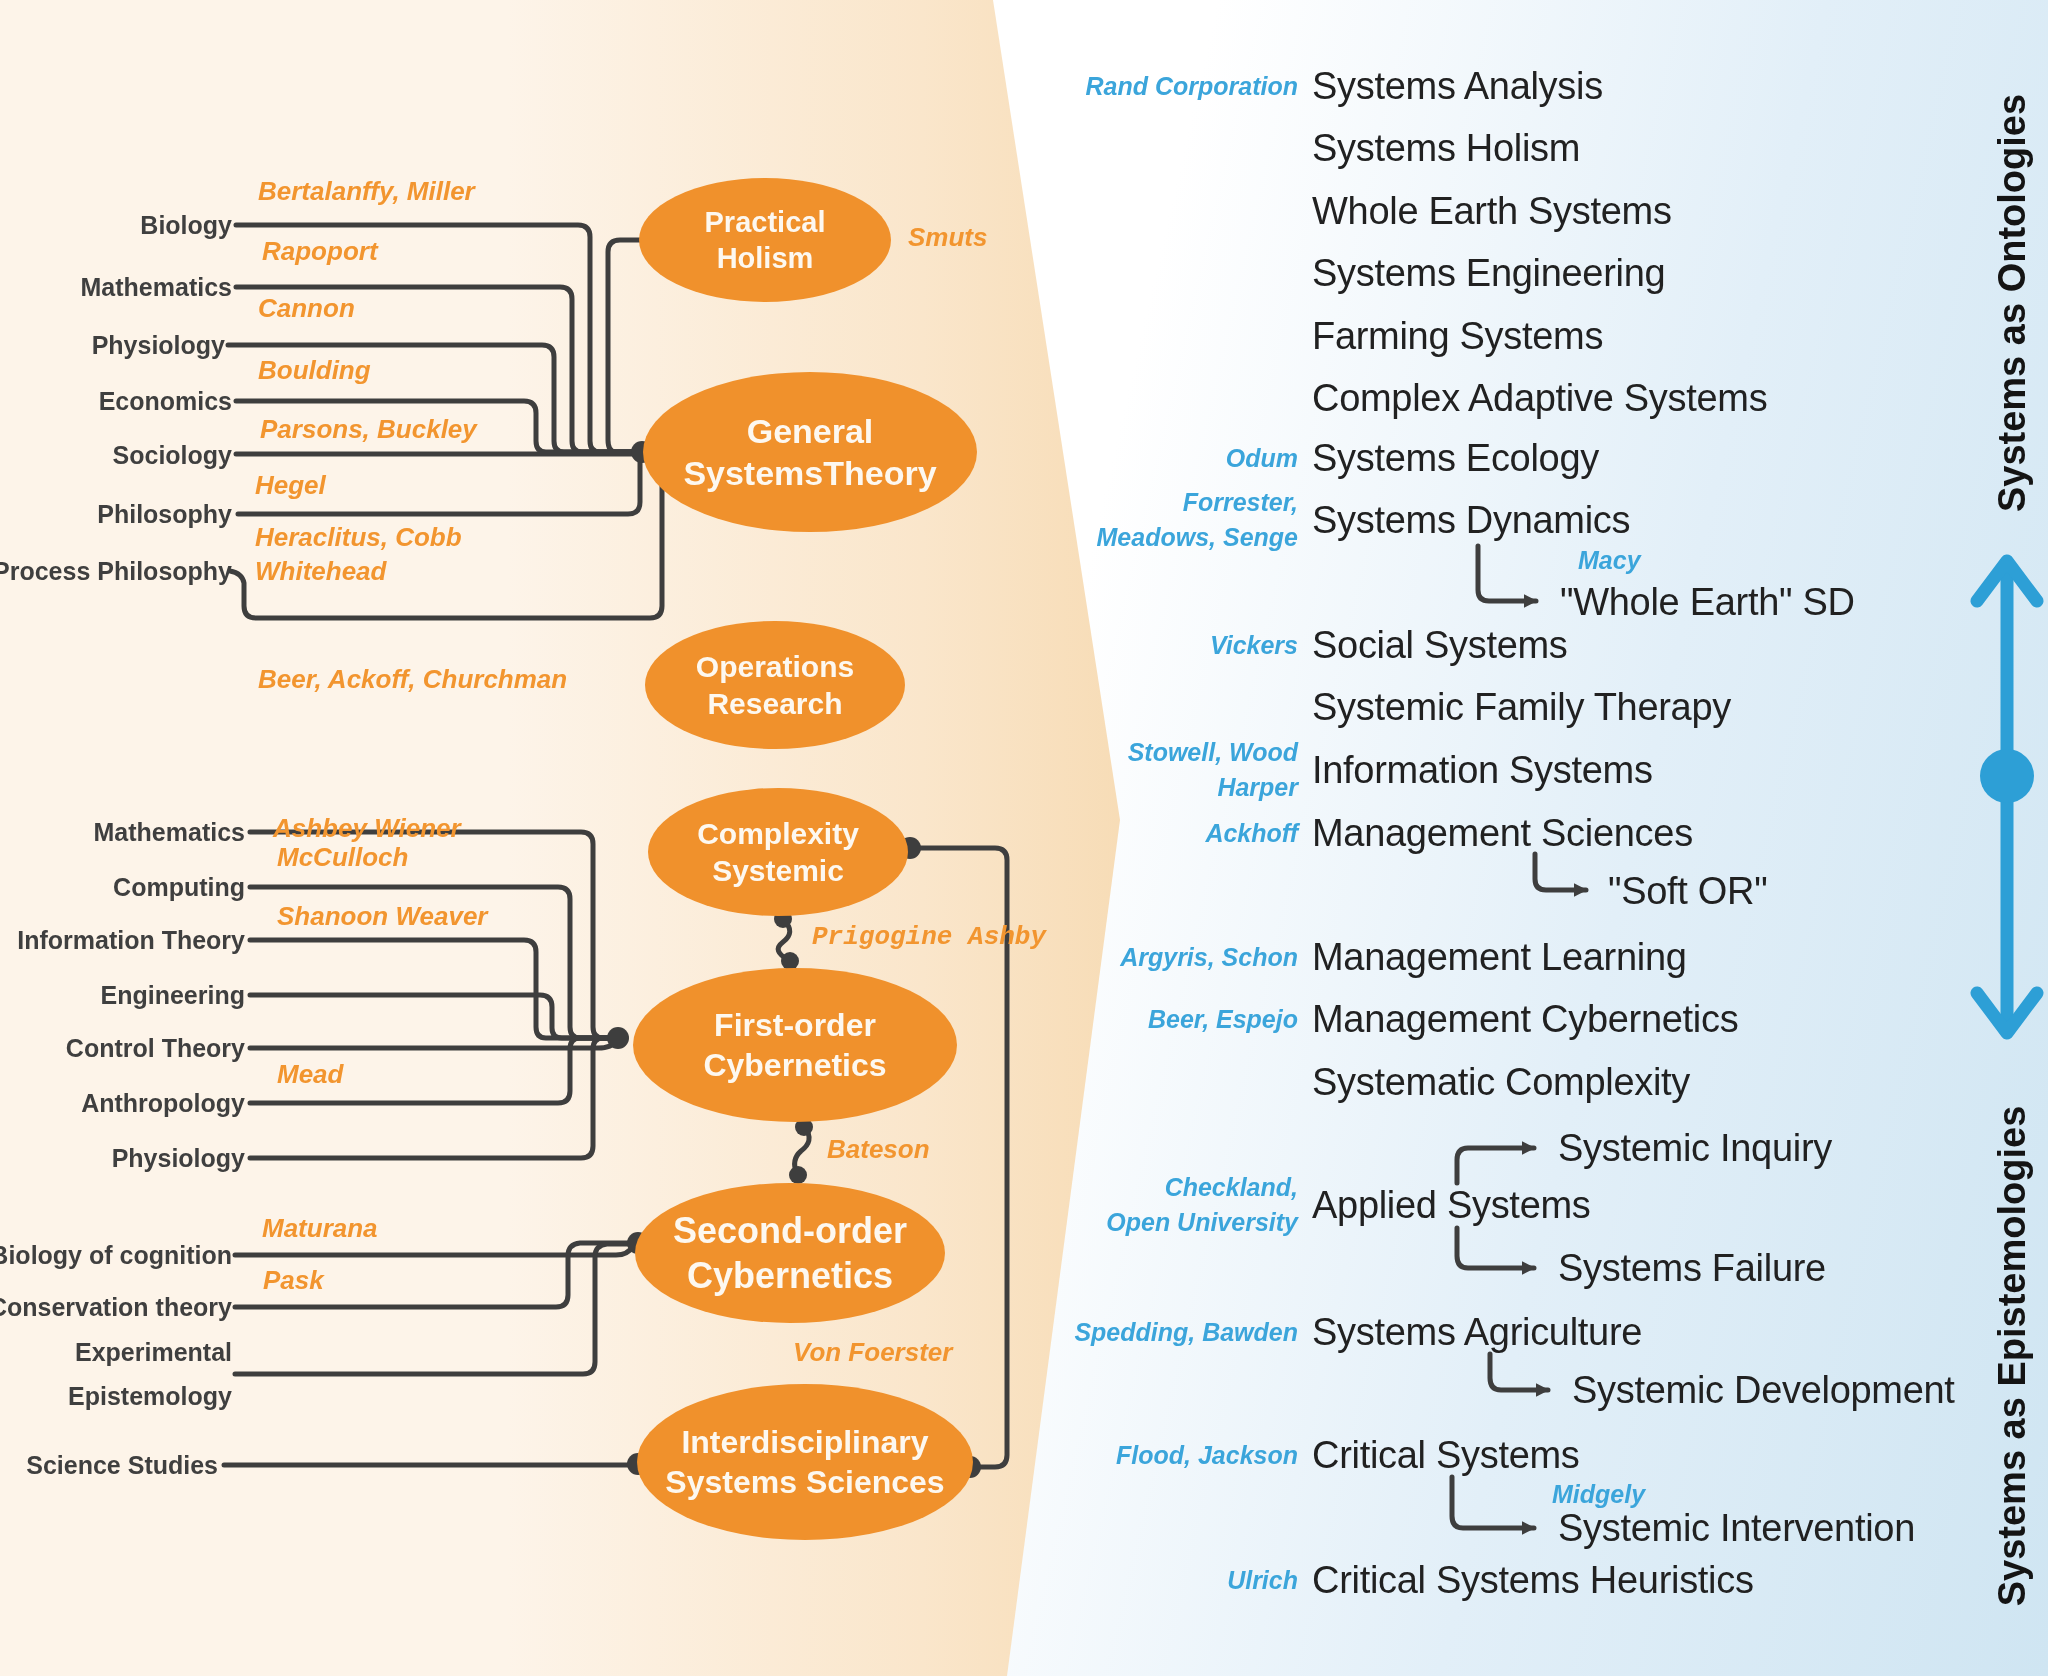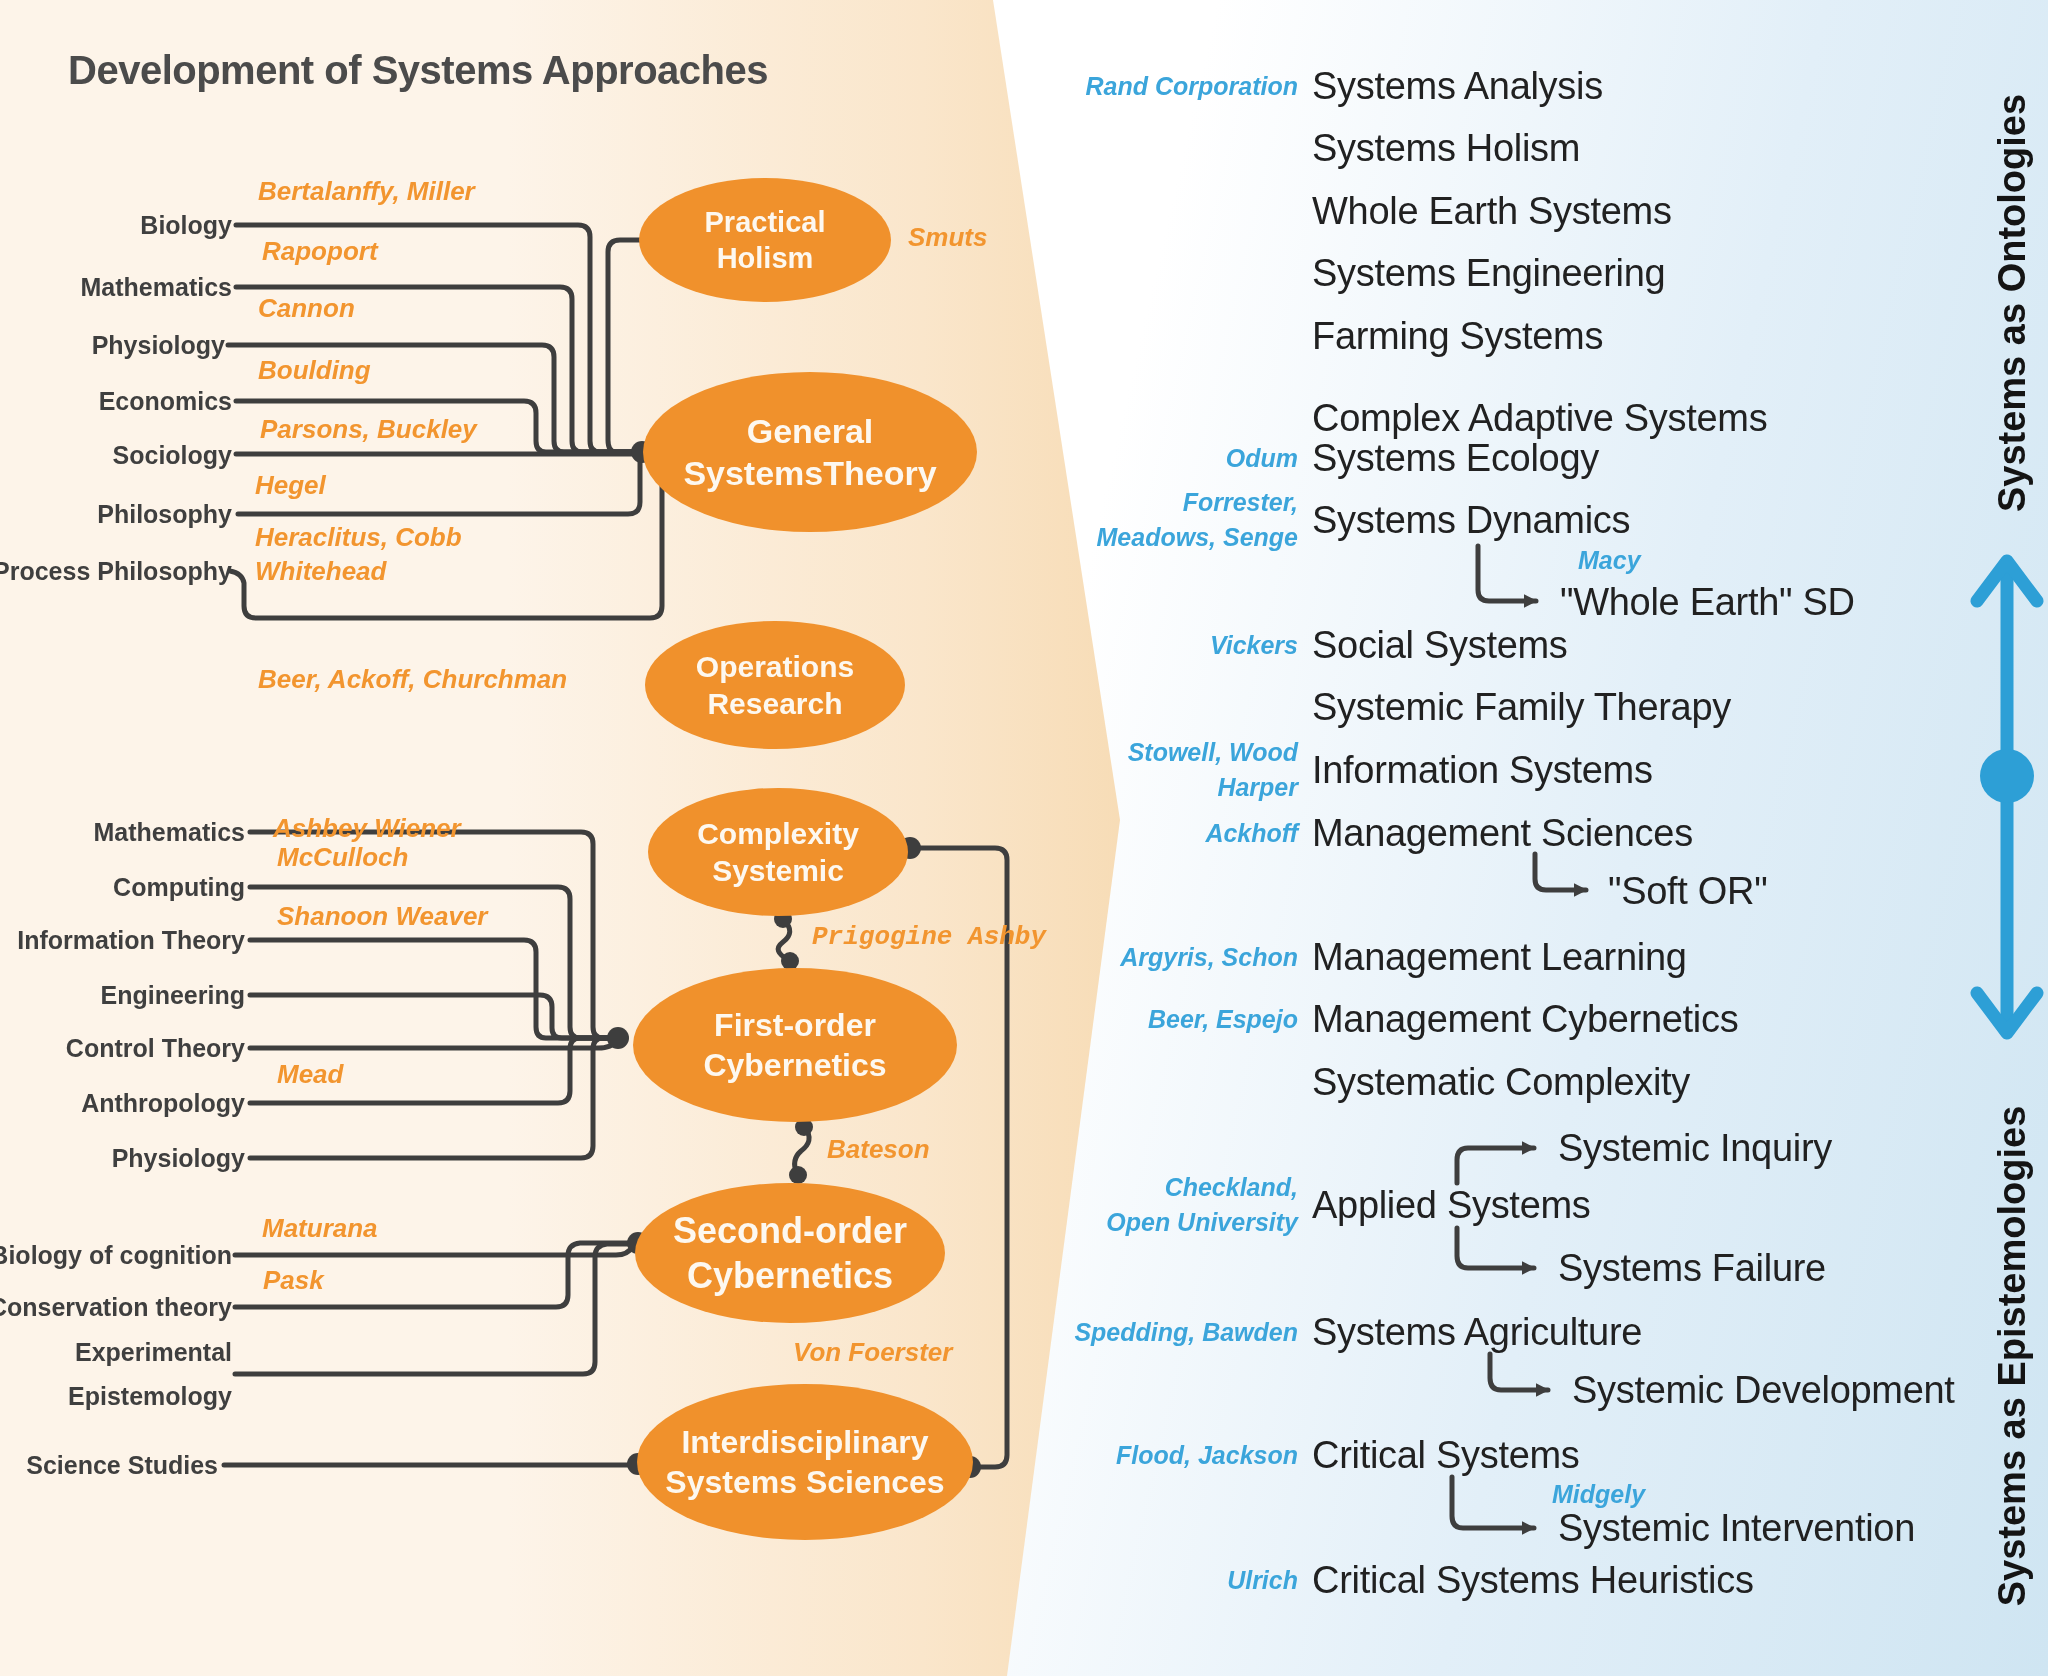--- a/index.html
+++ b/index.html
@@ -27,21 +27,20 @@
          white-space:nowrap;transform:translateY(-50%);}
   .side-label{position:absolute;font-size:38px;font-weight:700;color:#141414;
          white-space:nowrap;transform:translate(-50%,-50%) rotate(-90deg);}
 </style>
 </head>
 <body>
 
 <div id="stage">
   <div class="bg-left"></div>
 
-  <h1 id="title">Development of Systems Approaches</h1>
 
   <svg class="layer" width="2048" height="1676" viewBox="0 0 2048 1676">
     <defs>
       <marker id="arw" viewBox="0 0 12 12" refX="10" refY="6" markerWidth="3.2" markerHeight="3.2" orient="auto">
         <path d="M1 1 L11 6 L1 11 Z" fill="#3E3E3E"></path>
       </marker>
     </defs>
 
     <g stroke="#3E3E3E" stroke-width="5" fill="none" stroke-linecap="round" stroke-linejoin="round">
 
@@ -248,21 +247,21 @@
       </div>
       <div class="item" style="left: 1312px; top: 211px;">
         <div>Whole Earth Systems</div>
       </div>
       <div class="item" style="left: 1312px; top: 273px;">
         <div>Systems Engineering</div>
       </div>
       <div class="item" style="left: 1312px; top: 336px;">
         <div>Farming Systems</div>
       </div>
-      <div class="item" style="left: 1312px; top: 398px; margin-top: 20px;">
+      <div class="item" style="left: 1312px; top: 398px;">
         <div>Complex Adaptive Systems</div>
       </div>
       <div class="item" style="left: 1312px; top: 458px;">
         <div>Systems Ecology</div>
       </div>
       <div class="contrib" style="right: 750px; top: 458px;">
         <div>Odum</div>
       </div>
       <div class="item" style="left: 1312px; top: 520px;">
         <div>Systems Dynamics</div>

